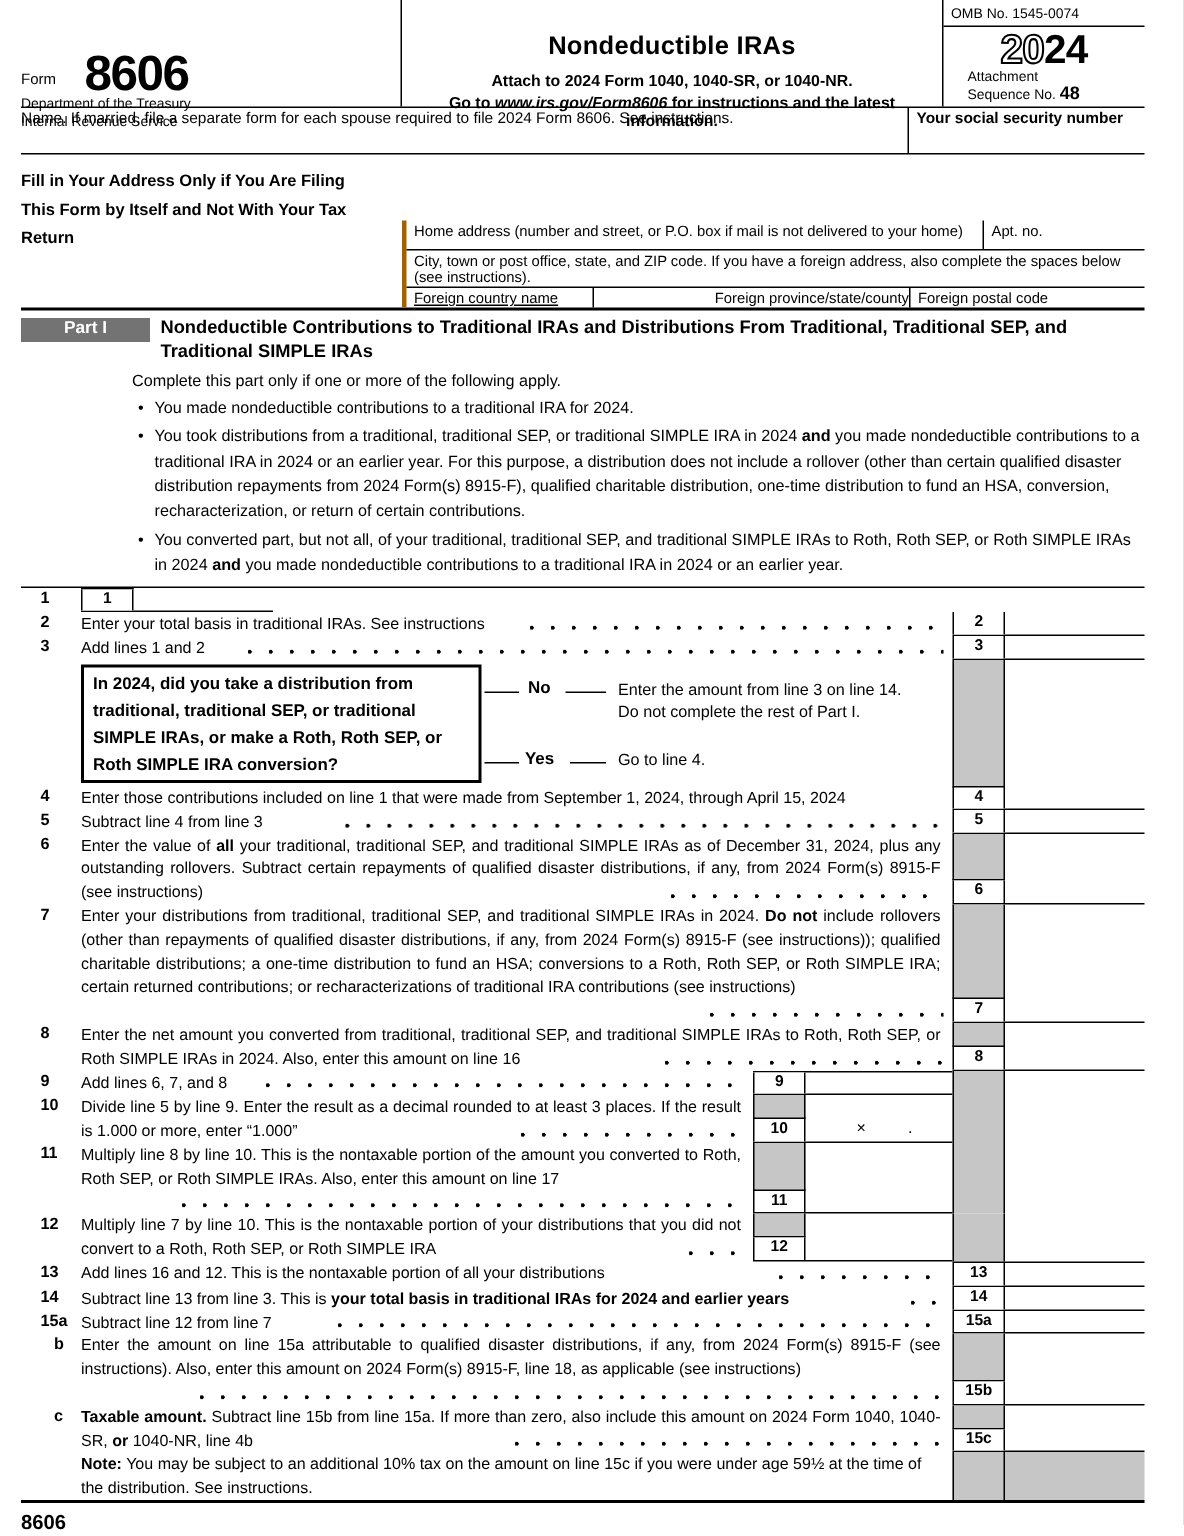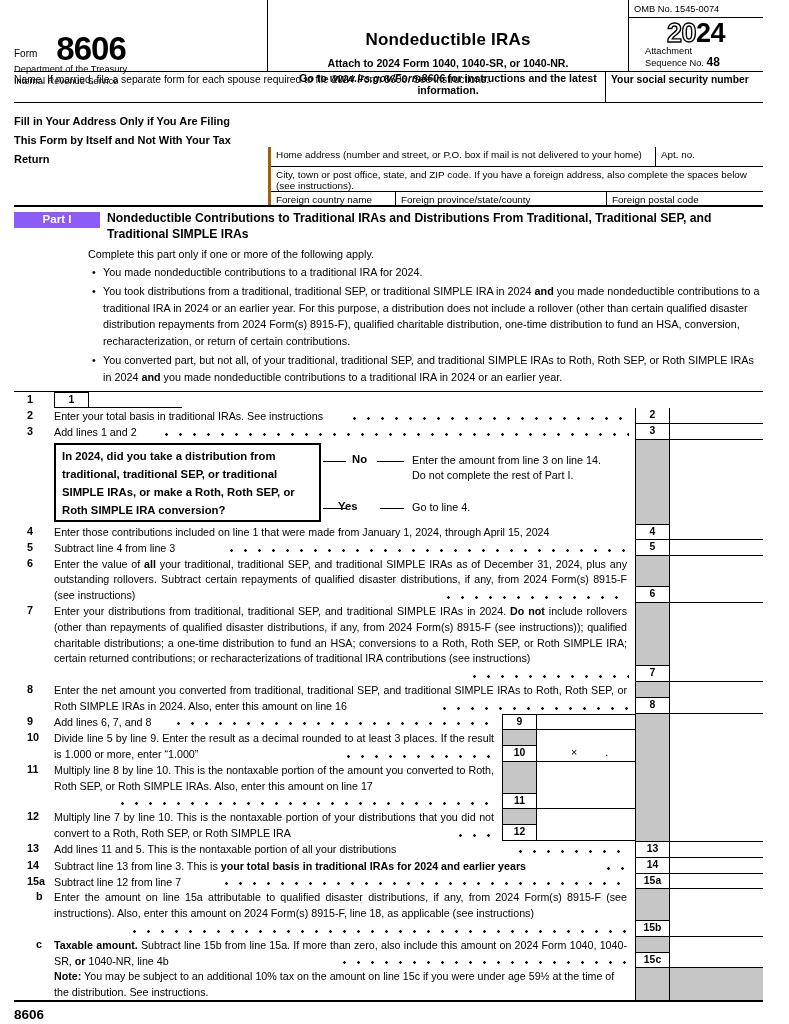--- a/index.html
+++ b/index.html
@@ -8,21 +8,21 @@
   .page { width:789px; height:1024px; background:#fff; position:relative; overflow:hidden; }
   .content { margin:0 26px 0 14px; width:749px; }
 
   
   .hdr { display:flex; border-bottom:1px solid #000; height:72px; }
   .hdr-left { width:254px; border-right:1px solid #000; display:flex; flex-direction:column; justify-content:space-between; padding:2px 4px 3px 0; }
   .form-line { display:flex; align-items:flex-end; gap:19px;margin-top:32px; }
   .form-word { font-size:10px; padding-bottom:5px; }
   .form-num { font-size:33px; font-weight:bold; letter-spacing:-1px; line-height:30px; }
   .dept { font-size:9.3px; line-height:11.5px; }
-  .hdr-center { flex:1; text-align:center; padding-top:2px;margin-top:28px; }
+  .hdr-center { flex:1; text-align:center; padding-top:21px; }
   .title { font-size:17px; font-weight:bold; letter-spacing:0.2px; }
   .attach { font-size:10.6px; font-weight:bold; margin-top:7px; }
   .goto { font-size:10.6px; font-weight:bold; margin-top:3px; }
   .goto .url { font-style:italic; }
   .hdr-right { width:135px; border-left:1px solid #000; display:flex; flex-direction:column; }
   .omb { font-size:9.3px; padding:4px 0 3px 5px; border-bottom:1px solid #000; }
   .year { font-size:27px; font-weight:bold; text-align:center; line-height:26px; padding-top:2px; letter-spacing:-0.5px;}
   .y20 { color:#fff; -webkit-text-stroke:1.4px #000; }
   .attseq { font-size:9.3px; line-height:11px; padding-left:16px; }
   .seqnum { font-size:12px; font-weight:bold; }
@@ -35,27 +35,27 @@
   
   .addr { display:flex; border-bottom:2px solid #000; height:104px; }
   .addr-side { width:254px; font-weight:bold; font-size:11px; line-height:19px; padding:9px 36px 0 0; }
   .addr-fields { flex:1; border-left:3px solid #a16207; display:flex; flex-direction:column;margin-top:44px; }
   .af-label { font-size:9.9px; padding:2px 0 0 5px; }
   .af-r1 { height:30px; display:flex; border-bottom:1px solid #000; }
   .af-r1 .home { flex:1; }
   .af-r1 .apt { width:108px; border-left:1px solid #000; }
   .af-r2 { height:34px; border-bottom:1px solid #000; }
   .af-r3 { flex:1; display:flex; }
-  .af-r3 .c1 { width:124px; }
-  .af-r3 .c2 { width:211px; border-left:1px solid #000; }
+  .af-r3 .c1 { width:124px;text-decoration:underline; }
+  .af-r3 .c2 { width:211px; border-left:1px solid #000;text-align:right; }
   .af-r3 .c3 { flex:1; border-left:1px solid #000; }
 
   
   .p1h { display:flex; padding:4px 0 3px; }
-  .p1badge { width:86px; height:16px; background:#8b5cf6; color:#fff; font-weight:bold; font-size:11.5px; text-align:center; line-height:15px; flex:none; margin-top:1px; }
+  .p1badge { width:86px; height:16px; background:#737373; color:#fff; font-weight:bold; font-size:11.5px; text-align:center; line-height:15px; flex:none; margin-top:1px; }
   .p1title { flex:1; font-weight:bold; font-size:12.2px; line-height:15.5px; padding-left:7px; }
   .intro { font-size:10.8px; margin:3px 0 4px 74px; }
   .bullets { list-style:none; margin-left:78px; margin-bottom:5px; }
   .bullets li { position:relative; padding-left:11px; font-size:10.8px; line-height:16.8px; margin-top:2px; }
   .bullets li::before { content:"\2022"; position:absolute; left:0; }
 
   
   .ltable { border-top:1px solid #000; }
   .row { display:flex; align-items:stretch; }
   .lnum { width:40px; font-weight:bold; font-size:10.8px; padding:1px 0 0 13px; flex:none; }
@@ -208,28 +208,28 @@
           </div>
         <div class="qbox">In 2024, did you take a distribution from traditional, traditional SEP, or traditional SIMPLE IRAs, or make a Roth, Roth SEP, or Roth SIMPLE IRA conversion?</div>
         <div class="qdash" style="left:309px; top:21px; width:23px"></div>
         <div class="qlbl" style="left:338px; top:13px">No</div>
         <div class="qdash" style="left:363px; top:21px; width:27px"></div>
         <div class="qtxt" style="left:398px; top:13px">
           <div>Enter the amount from line 3 on line 14.</div>
           <div>Do not complete the rest of Part I.</div>
         </div>
         <div class="qdash" style="left:309px; top:68px; width:23px"></div>
-        <div class="qlbl" style="left:324px; top:60px">Yes</div>
+        <div class="qlbl" style="left:336px; top:60px">Yes</div>
         <div class="qdash" style="left:366px; top:68px; width:24px"></div>
         <div class="qtxt" style="left:398px; top:60px">Go to line 4.</div>
       </div>
 
       <div class="row">
         <div class="lnum">4</div>
-        <div class="ltxt u1"><span>Enter those contributions included on line 1 that were made from January 1, 2024, through April 15, 2024</span></div>
+        <div class="ltxt u1"><span>Enter those contributions included on line 1 that were made from September 1, 2024, through April 15, 2024</span></div>
         <div class="rb">
             <div class="entry">
               <div class="nb tb">4</div>
               <div class="ab"></div>
             </div>
           </div>
       </div>
 
       <div class="row">
         <div class="lnum">5</div>
@@ -346,21 +346,21 @@
               <div class="nb">12</div>
               <div class="ab"></div>
             </div>
           </div>
         <div class="og"></div>
           <div class="ow"></div>
       </div>
 
       <div class="row">
         <div class="lnum">13</div>
-        <div class="ltxt u1"><span>Add lines 11 and 5. This is the nontaxable portion of all your distributions</span><span class="dots" style="left:464px"></span></div>
+        <div class="ltxt u1"><span>Add lines 16 and 12. This is the nontaxable portion of all your distributions</span><span class="dots" style="left:464px"></span></div>
         <div class="rb tb">
             <div class="entry">
               <div class="nb">13</div>
               <div class="ab"></div>
             </div>
           </div>
       </div>
 
       <div class="row">
         <div class="lnum">14</div>

